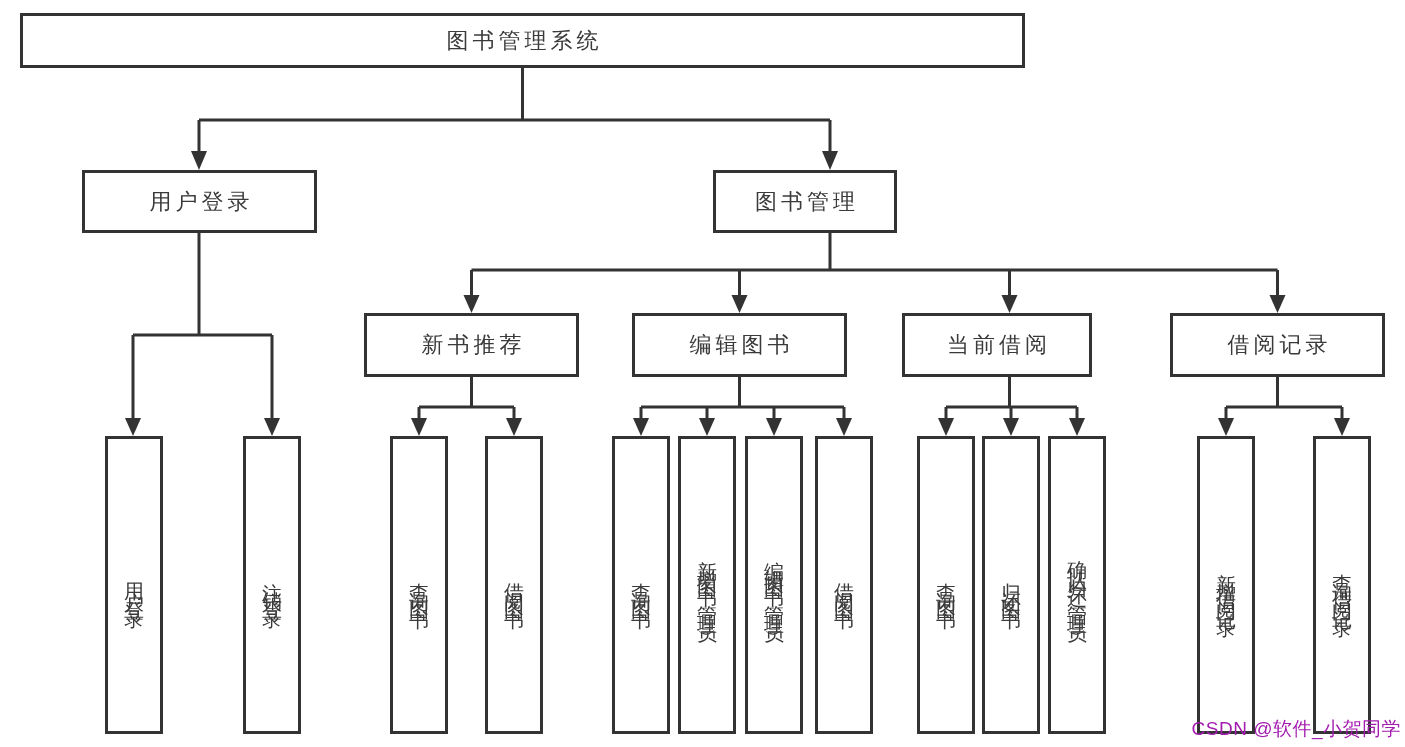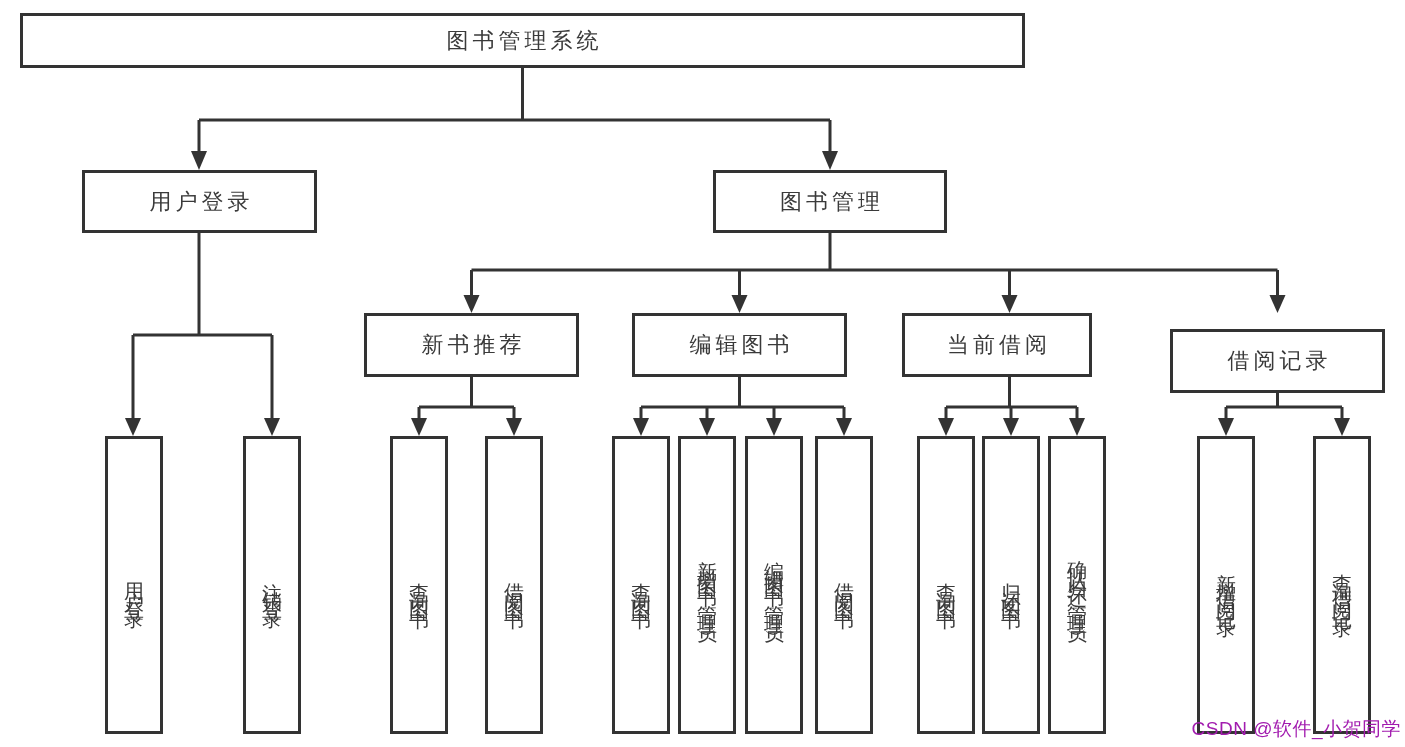--- a/index.html
+++ b/index.html
@@ -99,34 +99,34 @@
     </g>
   </svg>
 
   <div class="hbox" style="left:20px; top:13px; width:1005px; height:55px;">
     <span class="label">图书管理系统</span>
   </div>
 
   <div class="hbox" style="left:82px; top:170px; width:235px; height:63px;">
     <span class="label">用户登录</span>
   </div>
-  <div class="hbox" style="left:713px; top:170px; width:234px; height:63px;">
+  <div class="hbox" style="left:713px; top:170px; width:184px; height:63px;">
     <span class="label">图书管理</span>
   </div>
 
   <div class="hbox" style="left:364px; top:313px; width:215px; height:64px;">
     <span class="label">新书推荐</span>
   </div>
   <div class="hbox" style="left:632px; top:313px; width:215px; height:64px;">
     <span class="label">编辑图书</span>
   </div>
   <div class="hbox" style="left:902px; top:313px; width:190px; height:64px;">
     <span class="label">当前借阅</span>
   </div>
-  <div class="hbox" style="left:1170px; top:313px; width:215px; height:64px;margin-top:16px;">
+  <div class="hbox" style="left:1170px; top:313px; width:215px; height:64px;">
     <span class="label">借阅记录</span>
   </div>
 
   <div class="vbox" style="left:105px; top:436px; width:58px; height:298px;">
     <span class="vtext">用户登录</span>
   </div>
   <div class="vbox" style="left:243px; top:436px; width:58px; height:298px;">
     <span class="vtext">注销登录</span>
   </div>
 

